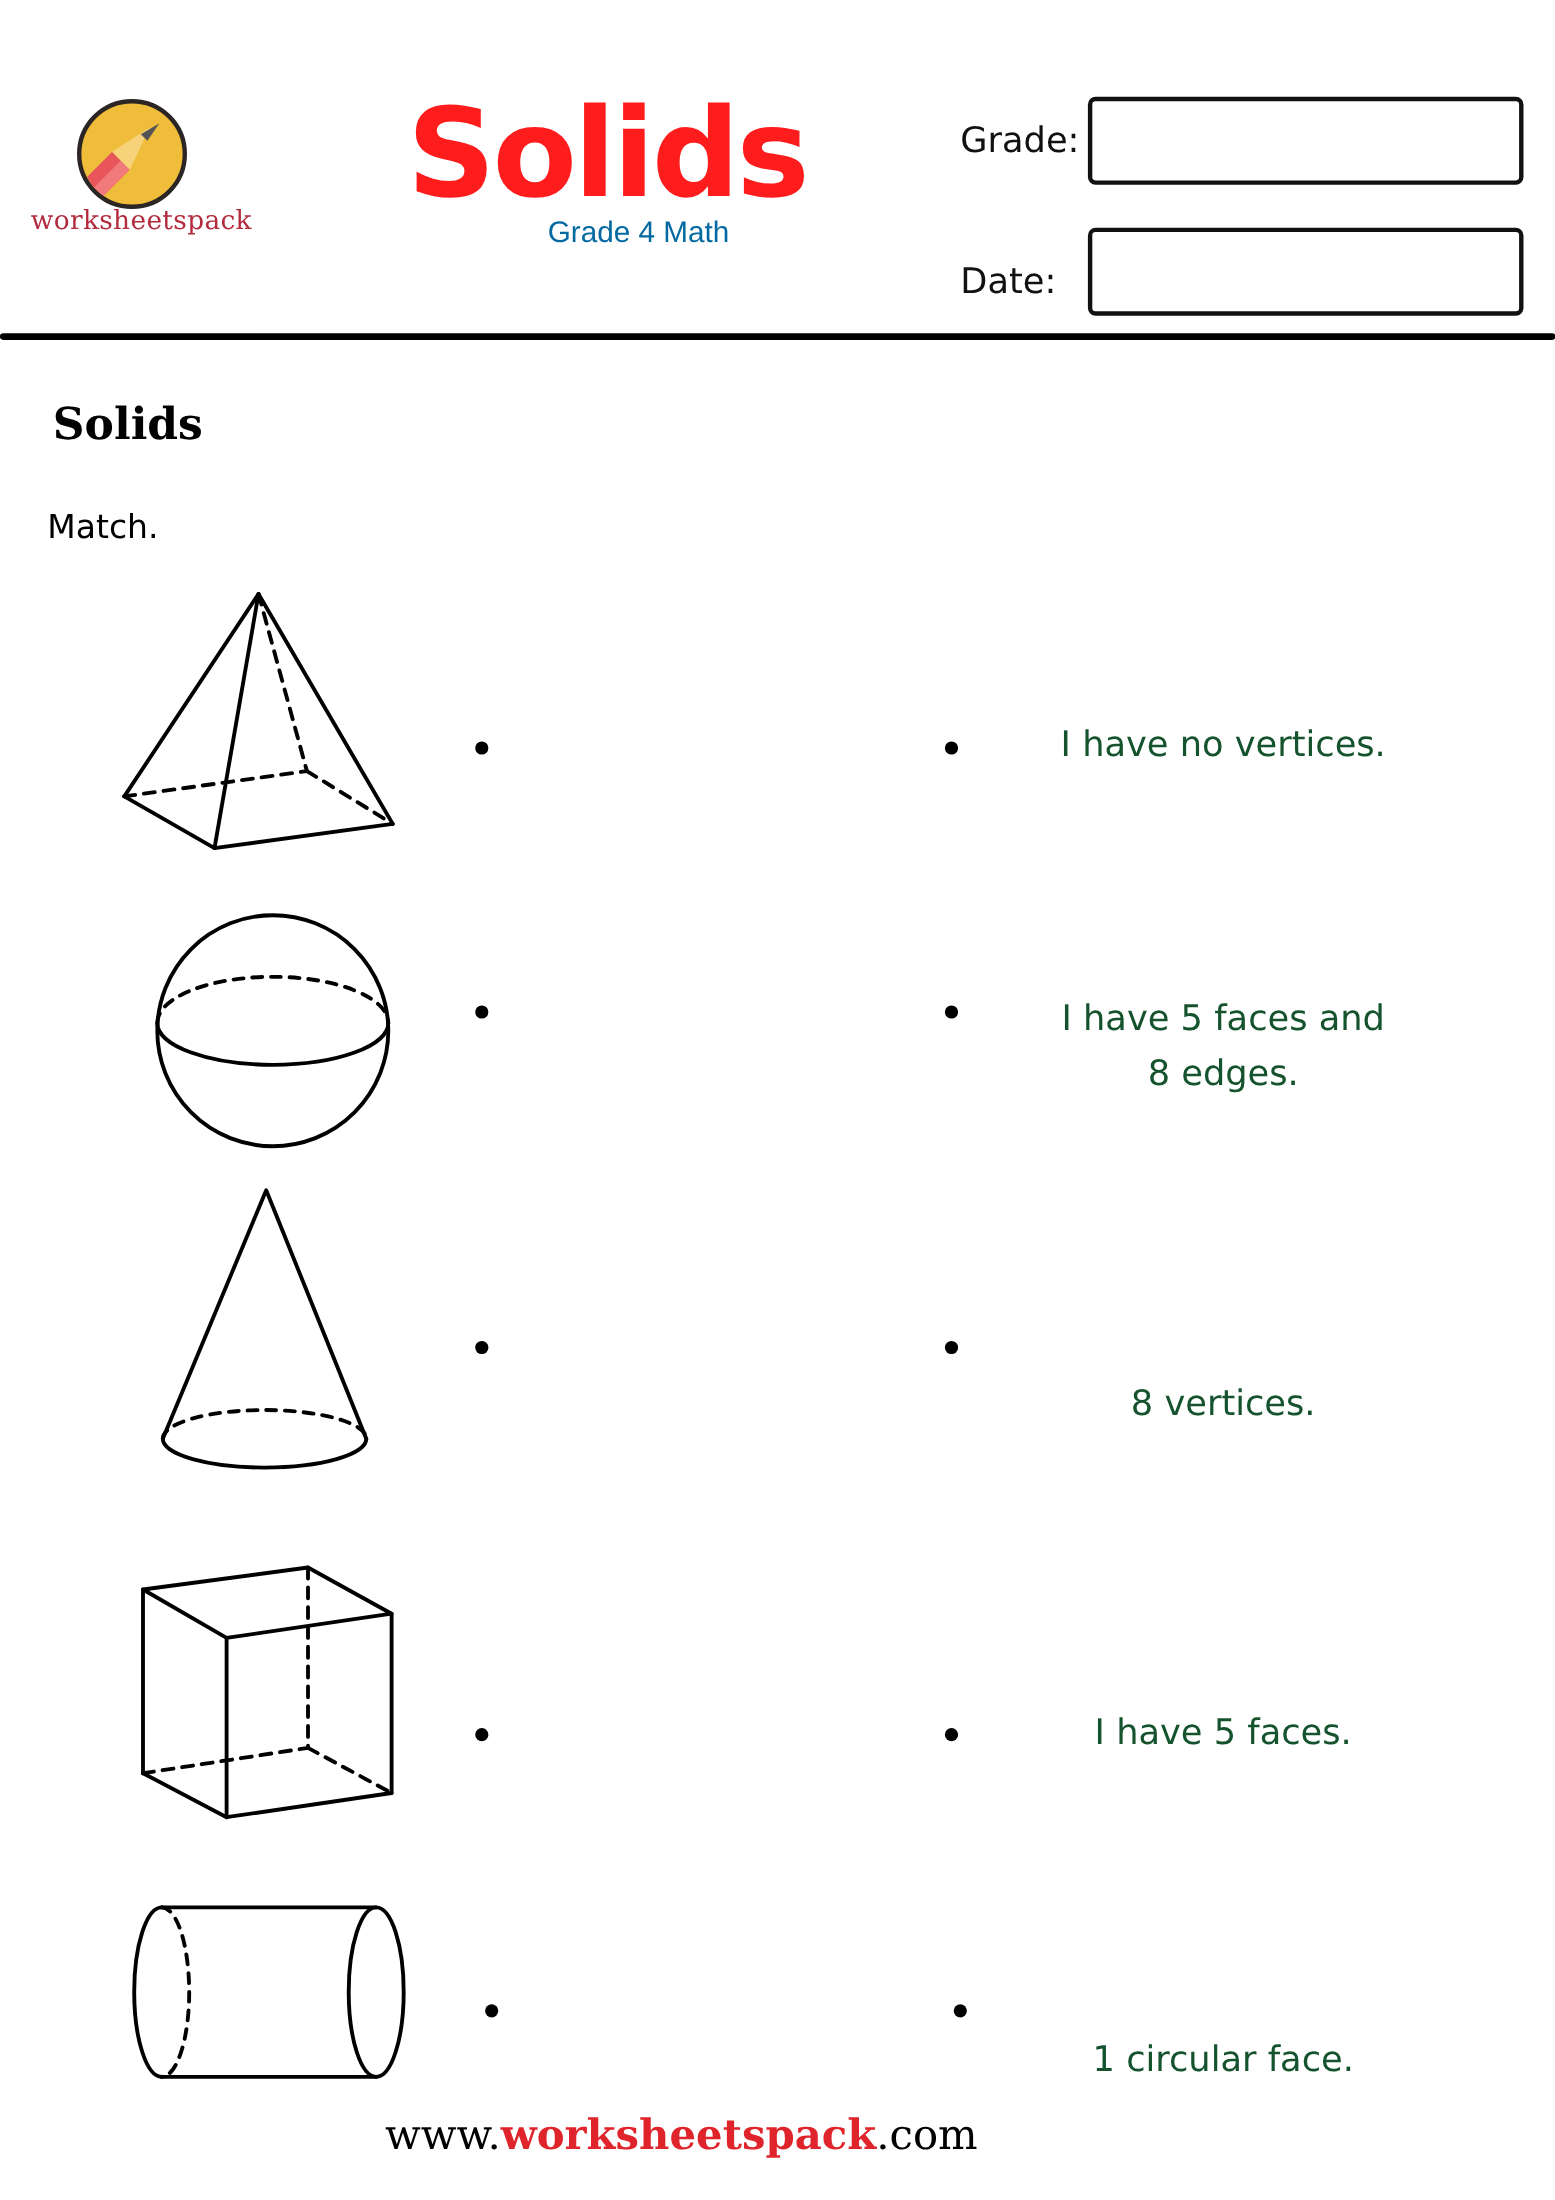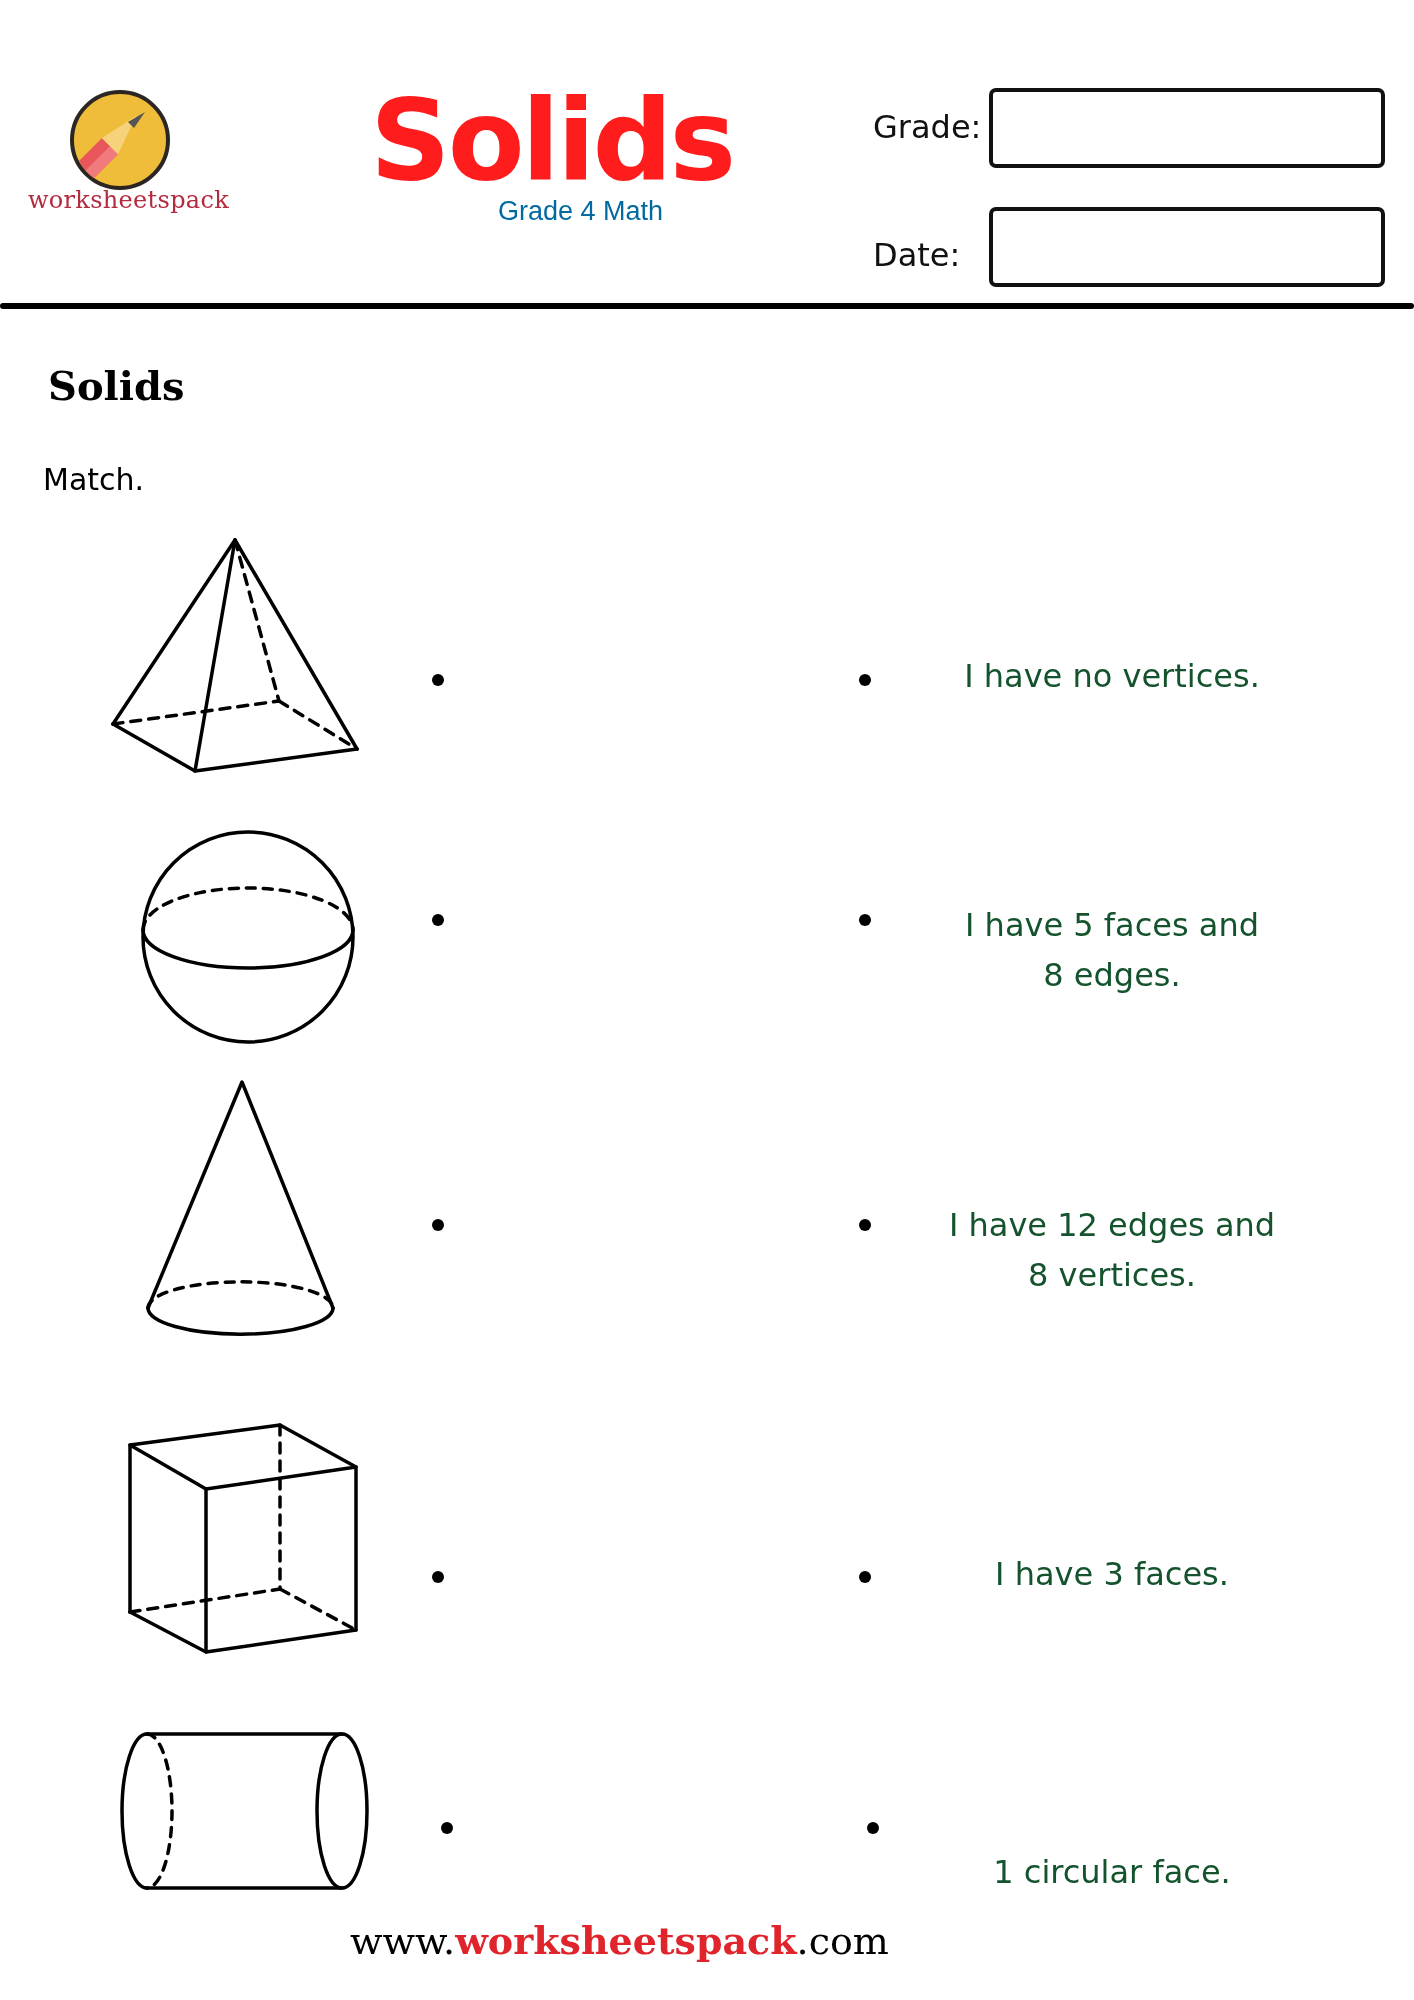--- a/index.html
+++ b/index.html
@@ -107,27 +107,27 @@
 
 <div>
   <div class="abs dot" style="left:432px; top:914px;"></div>
   <div class="abs dot" style="left:859px; top:914px;"></div>
   <div class="abs clue" style="left:892px; top:900px;"><span>I have 5 faces and</span><br><span>8 edges.</span></div>
 </div>
 
 <div>
   <div class="abs dot" style="left:432px; top:1219px;"></div>
   <div class="abs dot" style="left:859px; top:1219px;"></div>
-  <div class="abs clue" style="left:892px; top:1200px;"><span>I have 12 edges and</span><br><span>8 vertices.</span></div>
+  <div class="abs clue" style="left:892px; top:1200px;"><br><span>8 vertices.</span></div>
 </div>
 
 <div>
   <div class="abs dot" style="left:432px; top:1571px;"></div>
   <div class="abs dot" style="left:859px; top:1571px;"></div>
-  <div class="abs clue" style="left:892px; top:1549px;"><span>I have 3 faces.</span></div>
+  <div class="abs clue" style="left:892px; top:1549px;"><span>I have 5 faces.</span></div>
 </div>
 
 <div>
   <div class="abs dot" style="left:441px; top:1822px;"></div>
   <div class="abs dot" style="left:867px; top:1822px;"></div>
   <div class="abs clue" style="left:892px; top:1797px;"><br><span>1 circular face.</span></div>
 </div>
 
 <div class="abs footer"><span>www.</span><span class="brand">worksheetspack</span><span>.com</span></div>
 

